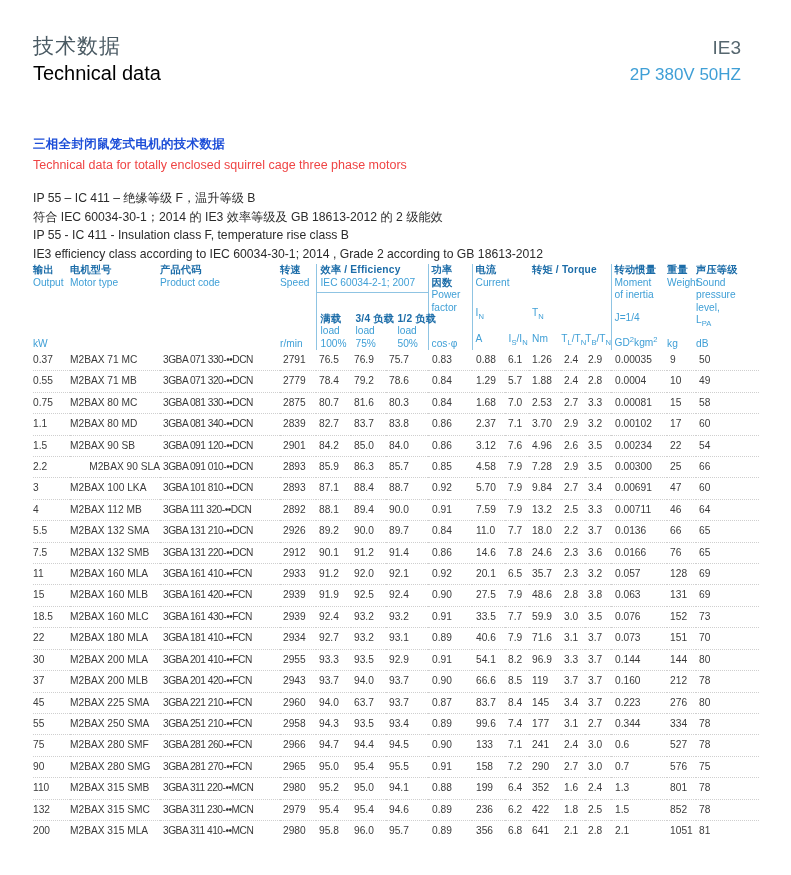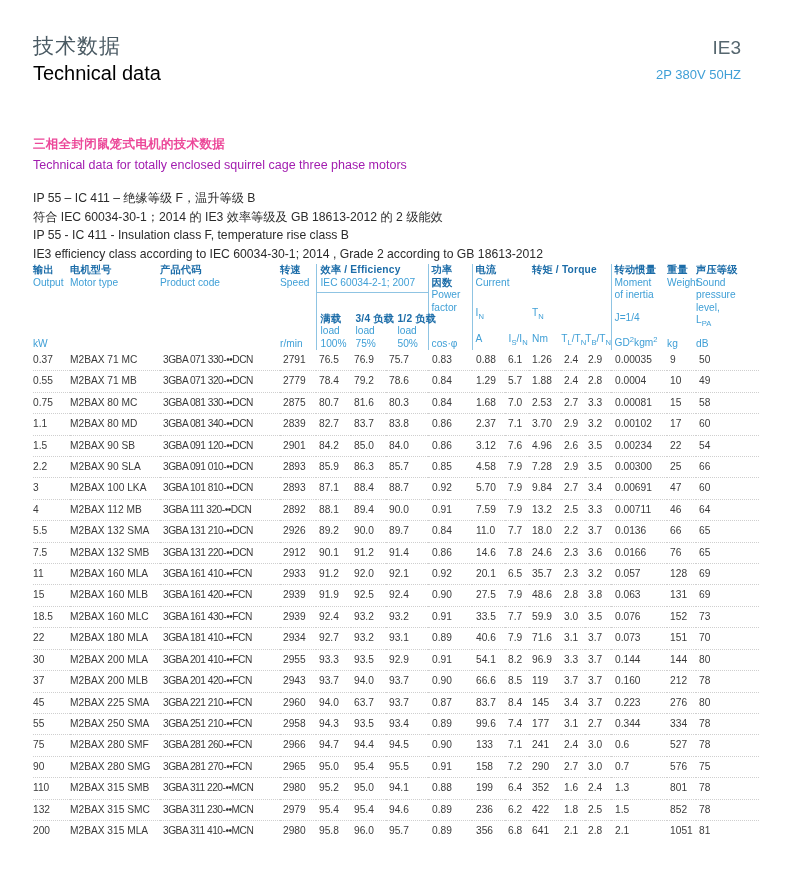--- a/index.html
+++ b/index.html
@@ -47,43 +47,43 @@
     position: absolute;
     right: 50px; top: 36px;
     text-align: right;
   }
   .ie-class {
     font-size: 19px;
     color: #56676f;
     line-height: 24px;
   }
   .volt-line {
-    font-size: 13px;
+    font-size: 17px;
     color: #3f9fd6;
     line-height: 24px;
     margin-top: 3px;
     white-space: nowrap;
   }
 
   
   .intro {
     position: absolute;
     left: 33px; top: 136px;
     width: 720px;
   }
   .intro-cn-bold {
     font-size: 12.5px;
-    color: #ec4899;
+    color: #1d4ed8;
     font-weight: bold;
     line-height: 17px;
     letter-spacing: 0.3px;
   }
   .intro-en-blue {
     font-size: 12.5px;
-    color: #a21caf;
+    color: #ef4444;
     line-height: 19px;
     margin-top: 3px;
   }
   .spec-lines {
     margin-top: 14px;
   }
   .spec-line {
     font-size: 12.2px;
     color: #2b2b2b;
     line-height: 18.5px;
@@ -444,21 +444,21 @@
             <td>7.6</td>
             <td>4.96</td>
             <td>2.6</td>
             <td>3.5</td>
             <td style="padding-left: 4px;">0.00234</td>
             <td>22</td>
             <td>54</td>
           </tr>
           <tr class="drow">
             <td style="padding-left: 0px;">2.2</td>
-            <td style="padding-left: 0px;">M2BAX 90 SLA</td>
+            <td style="padding-left: 0px; text-align: right;">M2BAX 90 SLA</td>
             <td class="dots">3GBA 091 010-••DCN</td>
             <td>2893</td>
             <td>85.9</td>
             <td>86.3</td>
             <td>85.7</td>
             <td style="padding-left: 4px; border-left: none;">0.85</td>
             <td style="padding-left: 4px;">4.58</td>
             <td>7.9</td>
             <td>7.28</td>
             <td>2.9</td>

